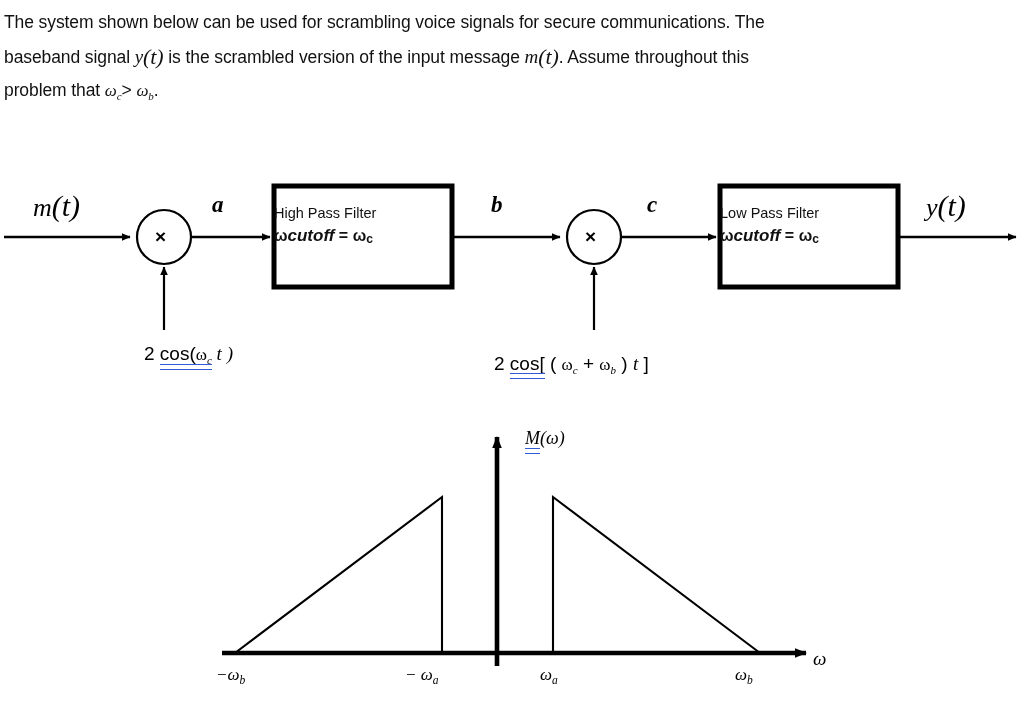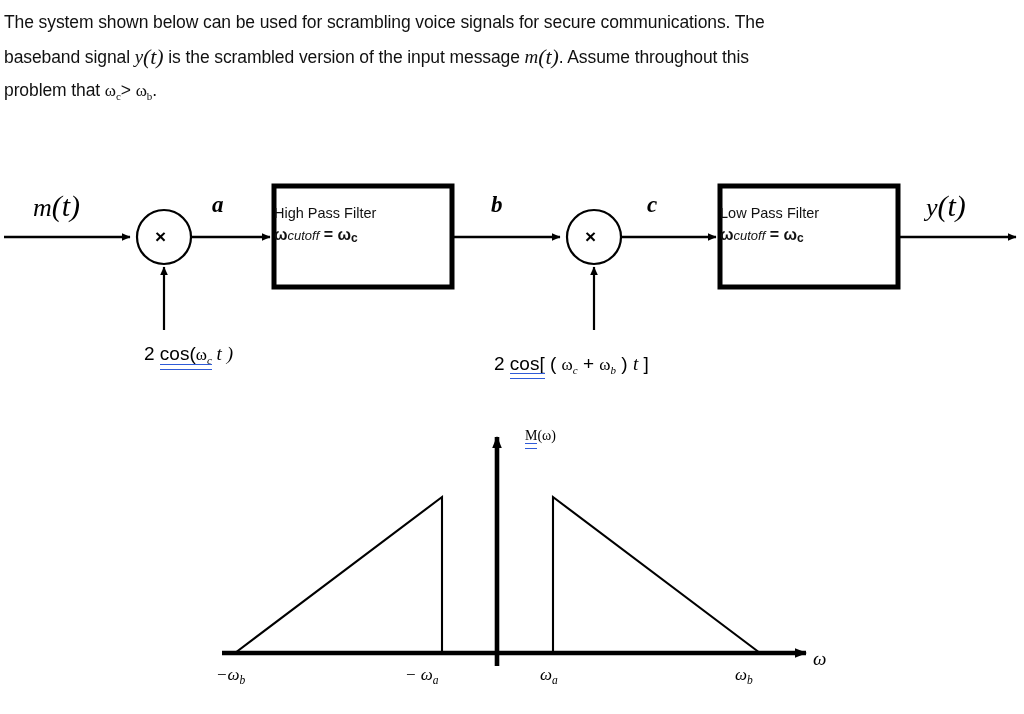--- a/index.html
+++ b/index.html
@@ -40,20 +40,21 @@
   }
   .bigparen {
     font-family: "Liberation Serif", serif;
     font-style: italic;
     font-size: 22px;
     position: relative;
     top: 1px;
   }
   .omg {
     font-family: "Liberation Serif", serif;
+    font-style: italic;
     font-size: 17px;
   }
   .omg sub {
     font-size: 11px;
   }
 
   
   .svg-layer {
     position: absolute;
     left: 0;
@@ -96,22 +97,22 @@
     white-space: nowrap;
   }
   .blk-text .line2 {
     display: block;
     margin-top: 5px;
     font-weight: bold;
     font-size: 16px;
   }
   .blk-text .line2 .cut {
     font-style: italic;
-    font-size: 13px;
-    font-weight: normal;
+    font-size: 17px;
+    font-weight: bold;
   }
   .blk-text .line2 .sb {
     font-size: 12px;
     font-weight: bold;
     vertical-align: -2px;
   }
 
   
   .osc {
     position: absolute;
@@ -159,21 +160,22 @@
     white-space: nowrap;
     color: #000;
   }
   .axlabel sub {
     font-size: 11.5px;
     font-style: italic;
   }
   .mlabel {
     position: absolute;
     font-family: "Liberation Serif", serif;
-    font-size: 14px;
+    font-style: italic;
+    font-size: 18px;
     white-space: nowrap;
   }
   .mlabel .sp::after {
     bottom: -4px;
   }
   .omega-axis {
     position: absolute;
     font-family: "Liberation Serif", serif;
     font-style: italic;
     font-size: 19px;

